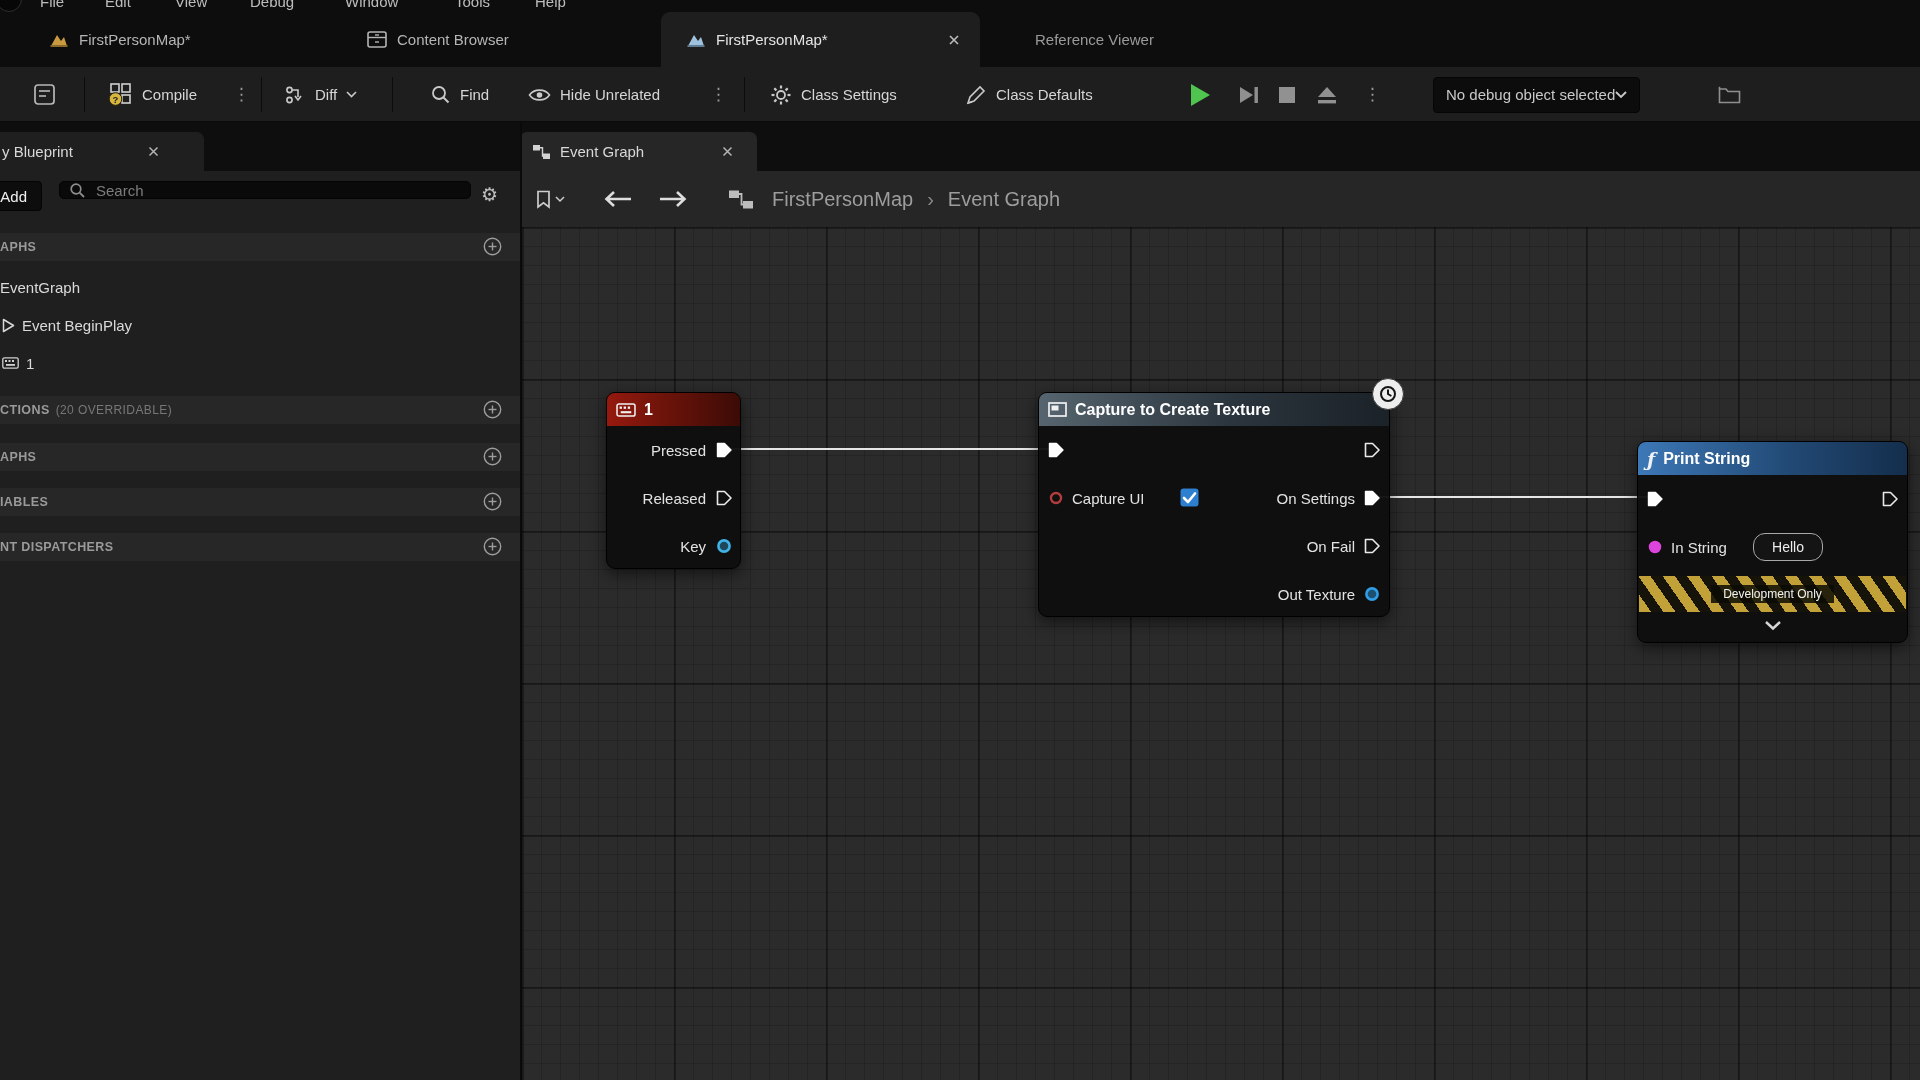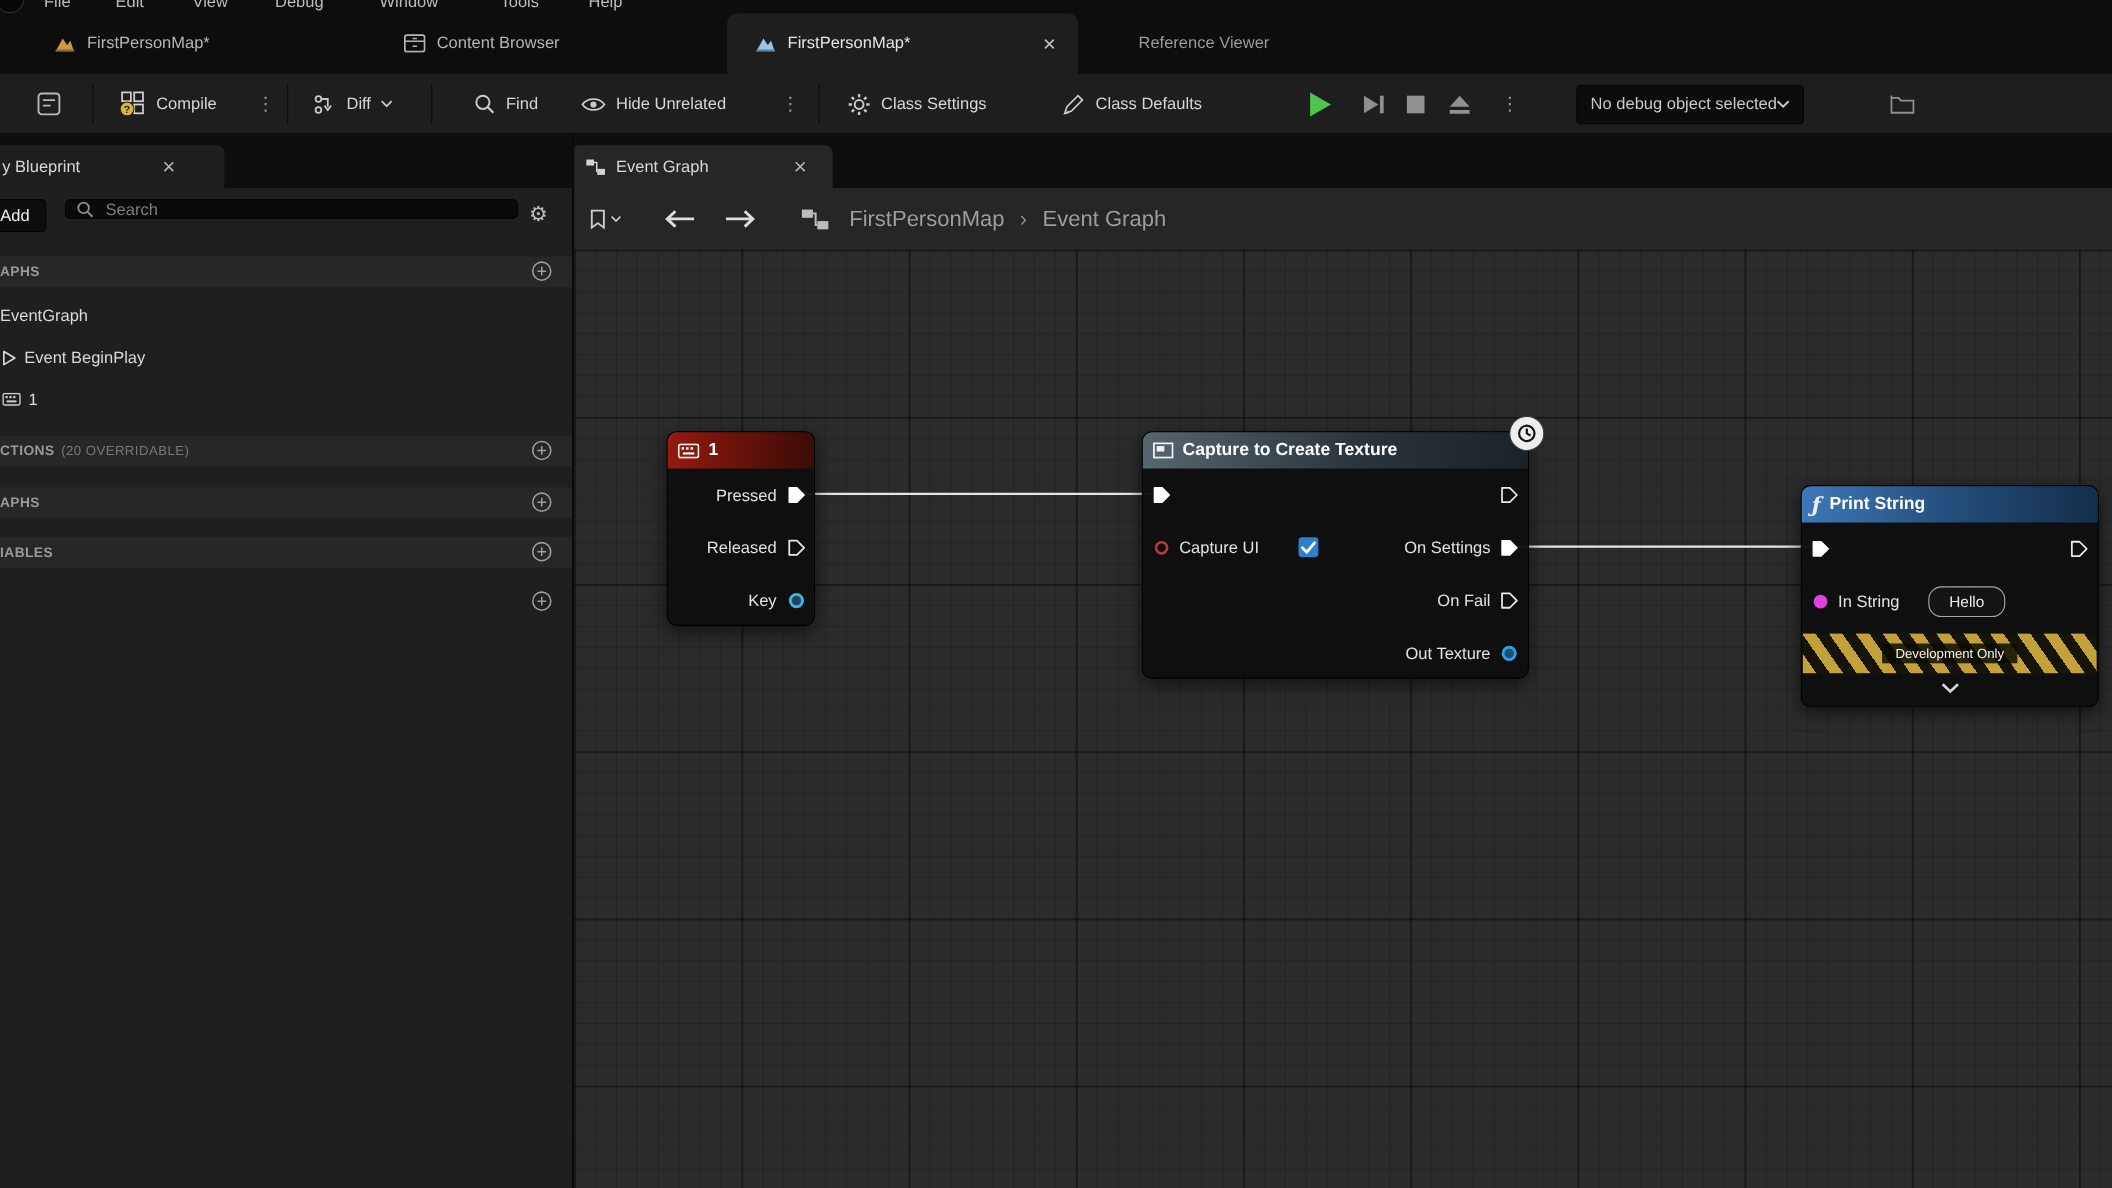--- a/index.html
+++ b/index.html
@@ -344,20 +344,23 @@
     <span>IABLES</span>
   </div>
   <div class="plus-btn" style="top:321px;">
     <svg width="19" height="19" viewBox="0 0 19 19">
       <circle cx="9.5" cy="9.5" r="8.2" fill="none" stroke="#9d9d9d" stroke-width="1.4"></circle>
       <line x1="9.5" y1="5.5" x2="9.5" y2="13.5" stroke="#9d9d9d" stroke-width="1.4"></line>
       <line x1="5.5" y1="9.5" x2="13.5" y2="9.5" stroke="#9d9d9d" stroke-width="1.4"></line>
     </svg>
   </div>
 
+  <div class="sec-header" style="top:362px;">
+    <span>NT DISPATCHERS</span>
+  </div>
   <div class="plus-btn" style="top:366px;">
     <svg width="19" height="19" viewBox="0 0 19 19">
       <circle cx="9.5" cy="9.5" r="8.2" fill="none" stroke="#9d9d9d" stroke-width="1.4"></circle>
       <line x1="9.5" y1="5.5" x2="9.5" y2="13.5" stroke="#9d9d9d" stroke-width="1.4"></line>
       <line x1="5.5" y1="9.5" x2="13.5" y2="9.5" stroke="#9d9d9d" stroke-width="1.4"></line>
     </svg>
   </div>
 </div>
 
 <div class="abs vdivider"></div>

